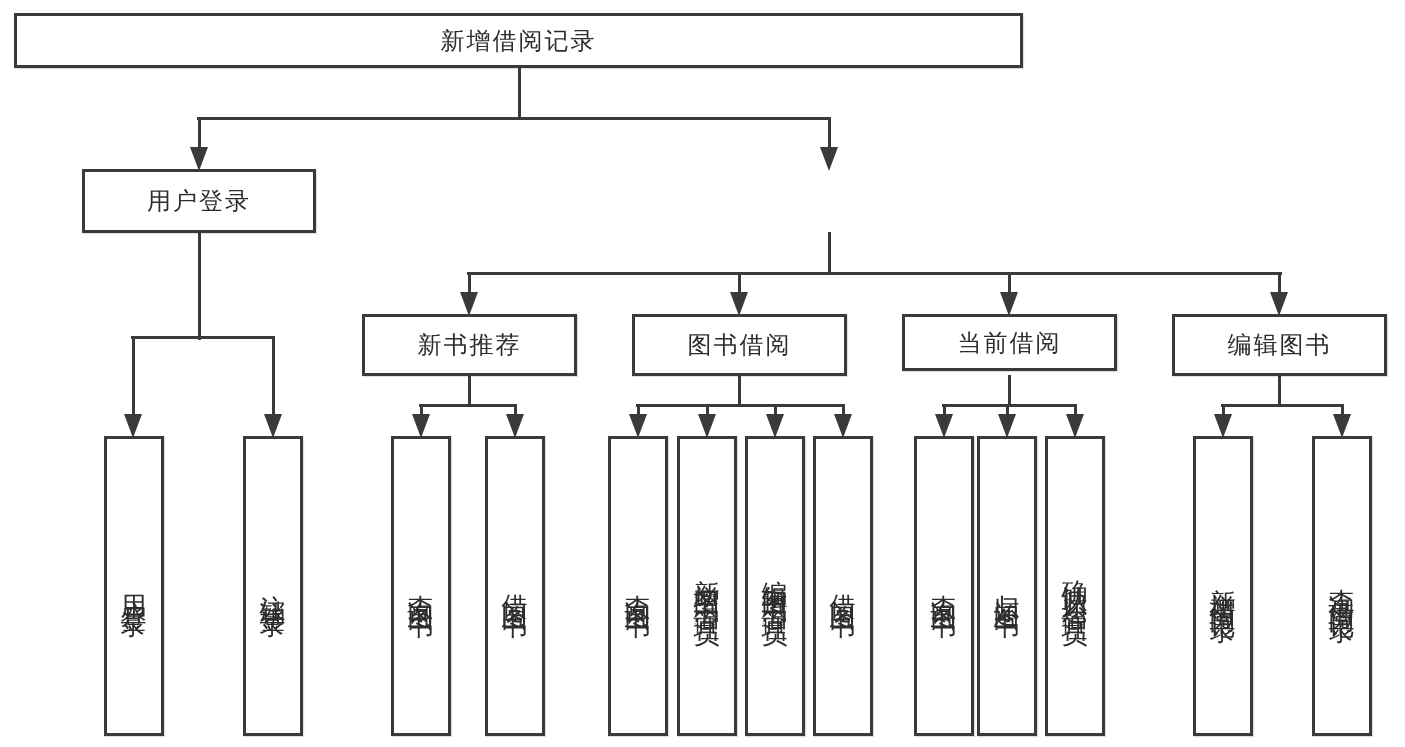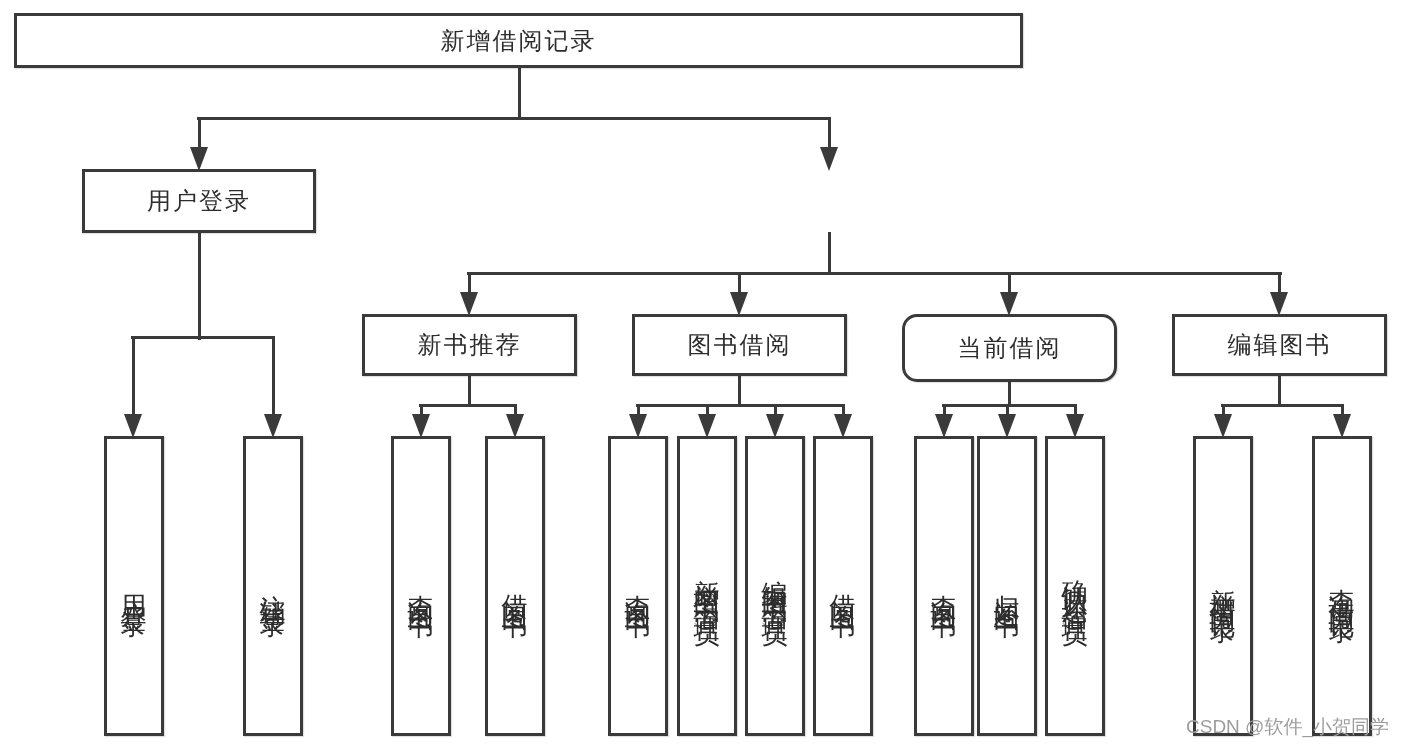--- a/index.html
+++ b/index.html
@@ -120,21 +120,21 @@
   <div class="box hbox" style="left:82px; top:169px; width:234px; height:64px;">
     <span>用户登录</span>
   </div>
 
   <div class="box hbox" style="left:632px; top:314px; width:215px; height:62px;">
     <span>图书借阅</span>
   </div>
   <div class="box hbox" style="left:362px; top:314px; width:215px; height:62px;">
     <span>新书推荐</span>
   </div>
-  <div class="box hbox" style="left:902px; top:314px; width:215px; height:68px;border-radius:15px;">
+  <div class="box hbox" style="left:902px; top:314px; width:215px; height:57px;">
     <span>当前借阅</span>
   </div>
   <div class="box hbox" style="left:1172px; top:314px; width:215px; height:62px;">
     <span>编辑图书</span>
   </div>
 
   <div class="box vbox" style="left:104px; top:436px; width:60px; height:300px;">
     <span class="vtext">用户登录</span>
   </div>
   <div class="box vbox" style="left:243px; top:436px; width:60px; height:300px;">
@@ -171,14 +171,13 @@
     <span class="vtext">确认归还（管理员）</span>
   </div>
 
   <div class="box vbox" style="left:1193px; top:436px; width:60px; height:300px;">
     <span class="vtext">新增借阅记录</span>
   </div>
   <div class="box vbox" style="left:1312px; top:436px; width:60px; height:300px;">
     <span class="vtext">查询借阅记录</span>
   </div>
 
-  <div class="watermark">CSDN @软件_小贺同学</div>
 </div>
 
 </body></html>

